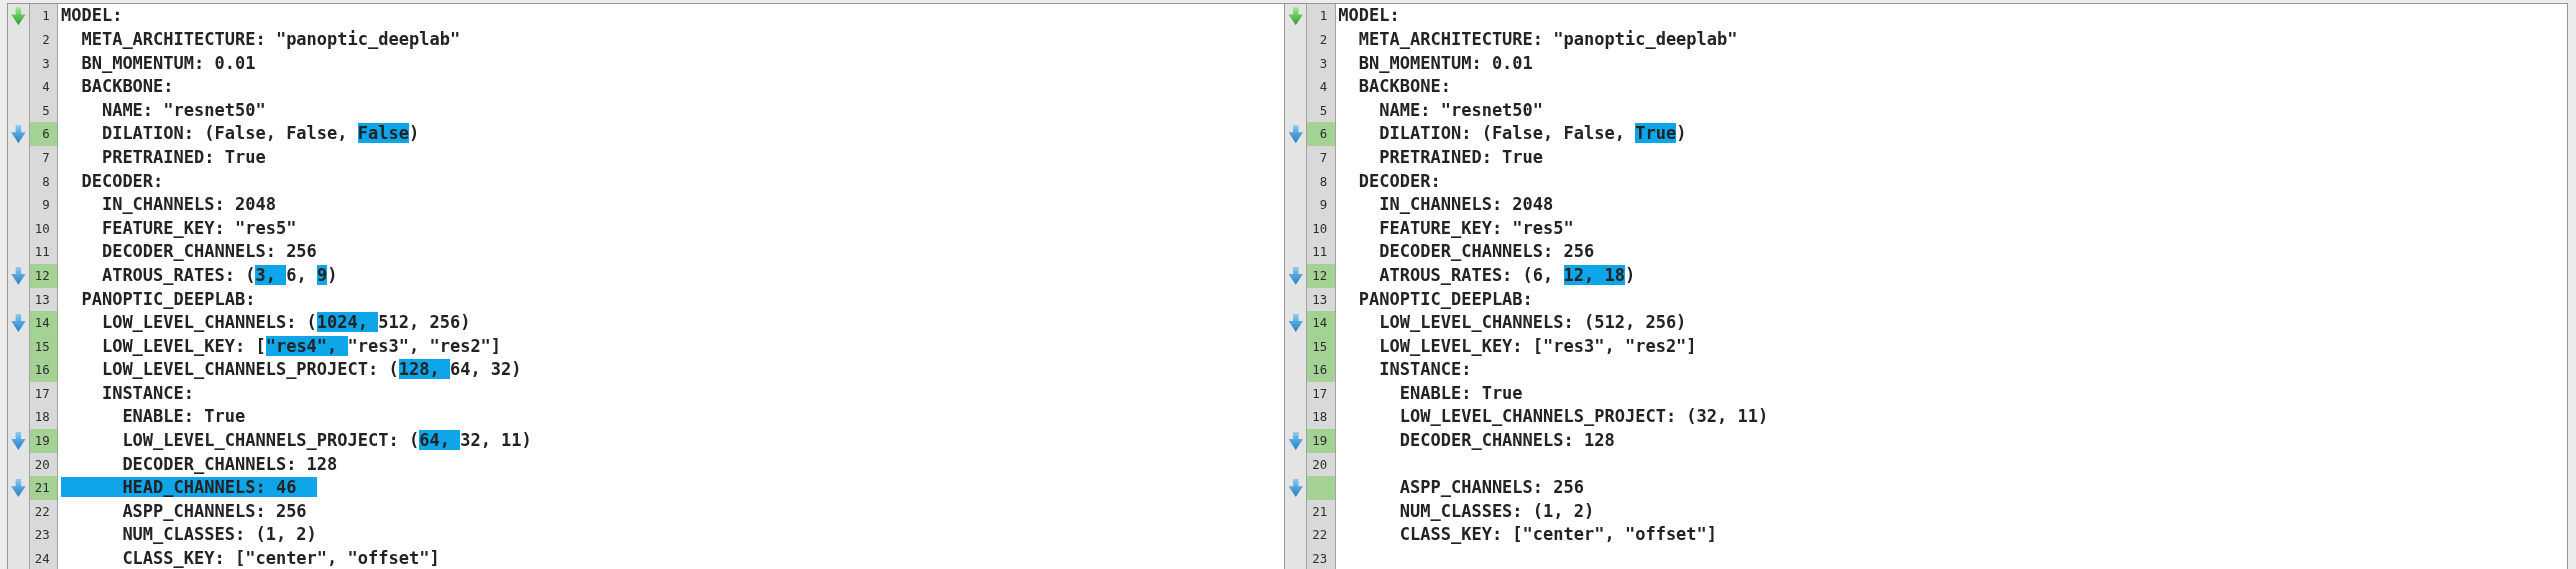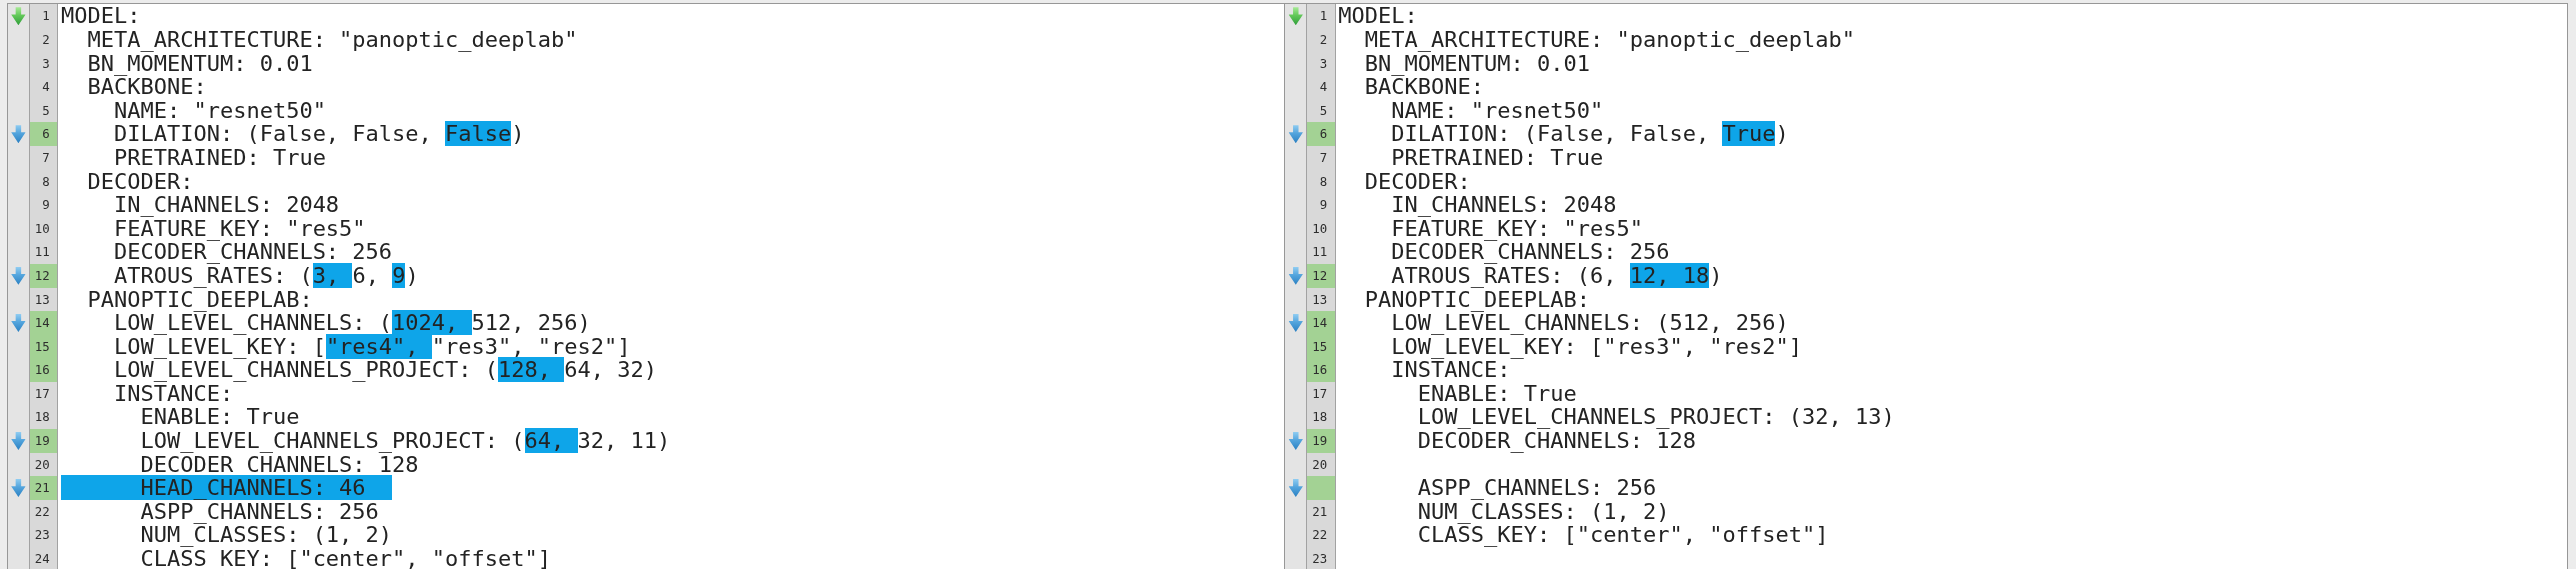--- a/index.html
+++ b/index.html
@@ -20,21 +20,21 @@
   .numcol{width:27.4px;background:#d9d9d9;border-left:1.4px solid #a2a2a2;}
   .codecol{background:#ffffff;border-left:1.4px solid #a2a2a2;overflow:hidden;}
   .codecol.left{width:1226px;}
   .codecol.right{flex:1 1 auto;}
   .r{height:23.6px;line-height:23.6px;position:relative;box-sizing:border-box;}
   .numcol .r{
     font-size:12.4px;color:#2d2d2d;text-align:right;padding-right:7.5px;
   }
   .numcol .r.changed{background:#a3d294;}
   .codecol .r{
-    font-size:22px;color:#232323;white-space:pre;padding-left:2.7px;
+    font-size:17px;color:#232323;white-space:pre;padding-left:2.7px;font-weight:bold;
   }
   .hl{background:#0ea5e9;margin-top:28px;}
   .arr{
     position:absolute;left:50%;top:50%;width:14.4px;height:18px;
     transform:translate(-50%,-50%);
     clip-path:polygon(31% 0,69% 0,69% 40%,100% 40%,50% 100%,0 40%,31% 40%);
     filter:drop-shadow(0 0.7px 0.7px rgba(40,40,40,0.5));
   }
   .arr.blue{background:linear-gradient(180deg,#90cdf2 0%,#54a5dd 45%,#2a80c2 100%);}
   .arr.green{background:linear-gradient(180deg,#a8eb97 0%,#64c95a 45%,#2f9e3a 100%);}
@@ -210,21 +210,21 @@
       <div class="r"><span>  DECODER:</span></div>
       <div class="r"><span>    IN_CHANNELS: 2048</span></div>
       <div class="r"><span>    FEATURE_KEY: "res5"</span></div>
       <div class="r"><span>    DECODER_CHANNELS: 256</span></div>
       <div class="r"><span>    ATROUS_RATES: (6, </span><span class="hl">12, 18</span><span>)</span></div>
       <div class="r"><span>  PANOPTIC_DEEPLAB:</span></div>
       <div class="r"><span>    LOW_LEVEL_CHANNELS: (512, 256)</span></div>
       <div class="r"><span>    LOW_LEVEL_KEY: ["res3", "res2"]</span></div>
       <div class="r"><span>    INSTANCE:</span></div>
       <div class="r"><span>      ENABLE: True</span></div>
-      <div class="r"><span>      LOW_LEVEL_CHANNELS_PROJECT: (32, 13)</span></div>
+      <div class="r"><span>      LOW_LEVEL_CHANNELS_PROJECT: (32, 11)</span></div>
       <div class="r"><span>      DECODER_CHANNELS: 128</span></div>
       <div class="r"></div>
       <div class="r"><span>      ASPP_CHANNELS: 256</span></div>
       <div class="r"><span>      NUM_CLASSES: (1, 2)</span></div>
       <div class="r"><span>      CLASS_KEY: ["center", "offset"]</span></div>
     </div>
 </div>
 
 
 </body></html>

